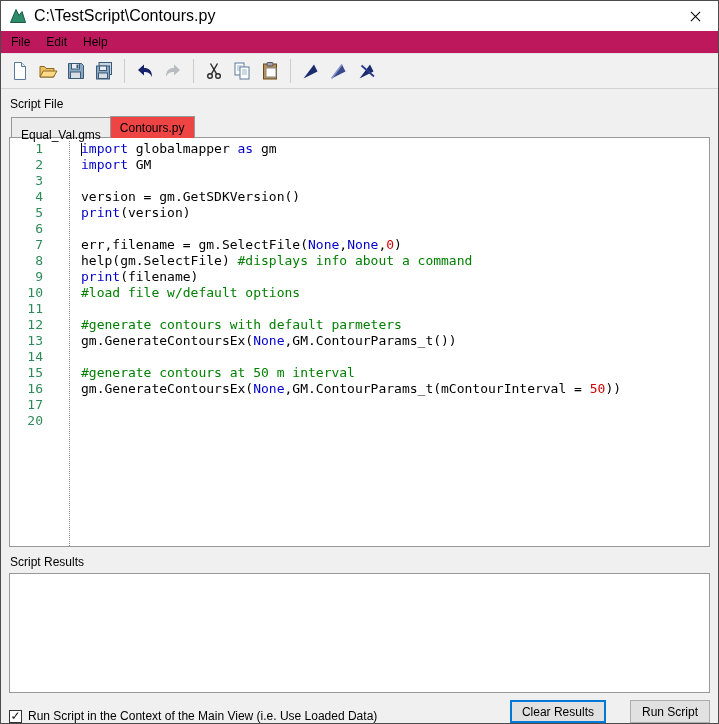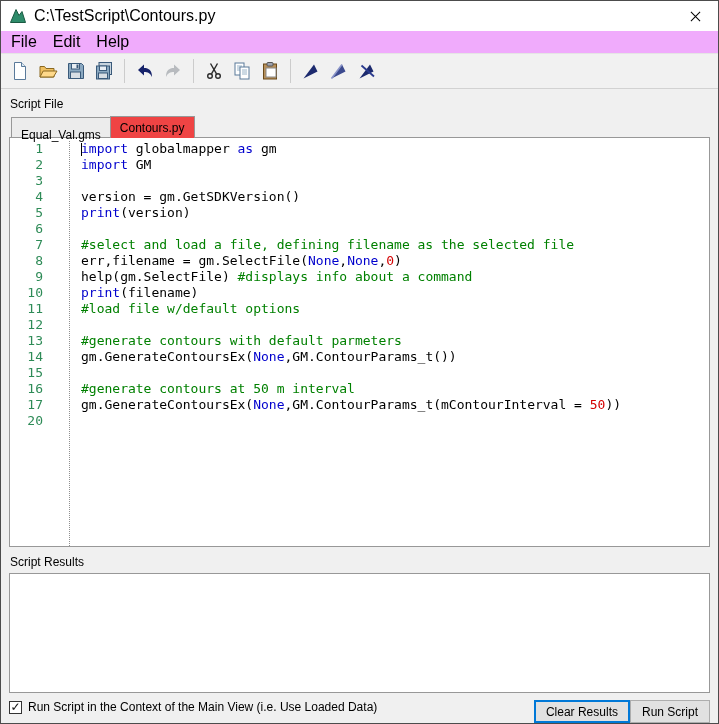--- a/index.html
+++ b/index.html
@@ -16,21 +16,21 @@
 
   
   .title-bar { height: 30px; background: #ffffff; display: flex; align-items: center; padding-left: 8px; flex: 0 0 auto; }
   .app-icon { width: 18px; height: 18px; margin-right: 7px; }
   .app-icon svg { width: 18px; height: 18px; display:block; }
   .title-text { font-size: 16px; color: #000; flex: 1; }
   .close-btn { width: 46px; height: 30px; display: flex; align-items: center; justify-content: center; }
   .close-btn svg { width: 11px; height: 11px; display:block; }
 
   
-  .menu-bar { height: 22px; background: #f0abfc; display: flex; align-items: center; padding-left: 2px; font-size: 16px; flex: 0 0 auto; }
+  .menu-bar { height: 22px; background: #be185d; display: flex; align-items: center; padding-left: 2px; font-size: 12px; flex: 0 0 auto; }
   .menu-item { padding: 3px 8px; color:#000; }
 
   
   .toolbar { height: 36px; background: #f1f1f1; border-top: 1px solid #e5e5e5; border-bottom: 1px solid #d2d2d2;
              display: flex; align-items: center; padding-left: 5px; flex: 0 0 auto; }
   .tb-btn { width: 28px; height: 28px; display: flex; align-items: center; justify-content: center; border:1px solid transparent; }
   .tb-btn.disabled { opacity: .9; }
   .tb-icon svg { width: 20px; height: 20px; display: block; }
   .tb-sep { width: 1px; height: 24px; background: #cccccc; margin: 0 6px; }
 
@@ -58,26 +58,26 @@
   .tok-kw { color: var(--keyword, #0000cd); }
   .tok-comment { color: var(--comment, #008000); }
   .tok-num { color: var(--number, #d40000); }
   .tok-plain { color: #000; }
 
   
   .results-box { height: 120px; background: #ffffff; border: 1px solid #989898; flex: 0 0 auto;
                  font-family: "DejaVu Sans Mono", monospace; font-size: 12px; padding: 2px 4px; }
 
   
-  .footer { display: flex; align-items: flex-start; margin-top: 7px; font-size: 12px; flex: 0 0 auto; }
+  .footer { display: flex; align-items: flex-end; margin-top: 7px; font-size: 12px; flex: 0 0 auto; }
   .chk { display: flex; align-items: center; gap: 6px; color:#000; }
   .box { width: 13px; height: 13px; border: 1px solid #333333; background: #ffffff; display: inline-flex;
          align-items: center; justify-content: center; font-size: 12px; line-height: 12px; color:#111; }
   .checked .box::before { content: "\2713"; }
-  .footer-buttons { margin-left: auto; display: flex; gap: 0; }
+  .footer-buttons { margin-left: auto; display: flex; gap: 24px; }
   .btn { font-family: "Liberation Sans", sans-serif; font-size: 12px; height: 23px; padding: 0 11px;
          background: #e1e1e1; border: 1px solid #adadad; color: #000; }
   .btn.focus { border: 2px solid var(--focus, #0078d7); padding: 0 10px; background: #e5f1fb00; background: #e1e1e1; }
 </style>
 </head>
 <body>
 
 <div class="window">
 
   <div class="title-bar">
@@ -243,21 +243,20 @@
           <div class="line-num">20</div>
         </div>
       <div class="fold-margin"></div>
       <div class="code-area">
           <div class="code-line"><span class="tok-kw">import</span><span class="tok-plain"> globalmapper </span><span class="tok-kw">as</span><span class="tok-plain"> gm</span></div>
           <div class="code-line"><span class="tok-kw">import</span><span class="tok-plain"> GM</span></div>
           <div class="code-line">&nbsp;</div>
           <div class="code-line"><span class="tok-plain">version = gm.GetSDKVersion()</span></div>
           <div class="code-line"><span class="tok-kw">print</span><span class="tok-plain">(version)</span></div>
           <div class="code-line">&nbsp;</div>
-          <div class="code-line"><span class="tok-comment">#select and load a file, defining filename as the selected file</span></div>
           <div class="code-line"><span class="tok-plain">err,filename = gm.SelectFile(</span><span class="tok-kw">None</span><span class="tok-plain">,</span><span class="tok-kw">None</span><span class="tok-plain">,</span><span class="tok-num">0</span><span class="tok-plain">)</span></div>
           <div class="code-line"><span class="tok-plain">help(gm.SelectFile) </span><span class="tok-comment">#displays info about a command</span></div>
           <div class="code-line"><span class="tok-kw">print</span><span class="tok-plain">(filename)</span></div>
           <div class="code-line"><span class="tok-comment">#load file w/default options</span></div>
           <div class="code-line">&nbsp;</div>
           <div class="code-line"><span class="tok-comment">#generate contours with default parmeters</span></div>
           <div class="code-line"><span class="tok-plain">gm.GenerateContoursEx(</span><span class="tok-kw">None</span><span class="tok-plain">,GM.ContourParams_t())</span></div>
           <div class="code-line">&nbsp;</div>
           <div class="code-line"><span class="tok-comment">#generate contours at 50 m interval</span></div>
           <div class="code-line"><span class="tok-plain">gm.GenerateContoursEx(</span><span class="tok-kw">None</span><span class="tok-plain">,GM.ContourParams_t(mContourInterval = </span><span class="tok-num">50</span><span class="tok-plain">))</span></div>

